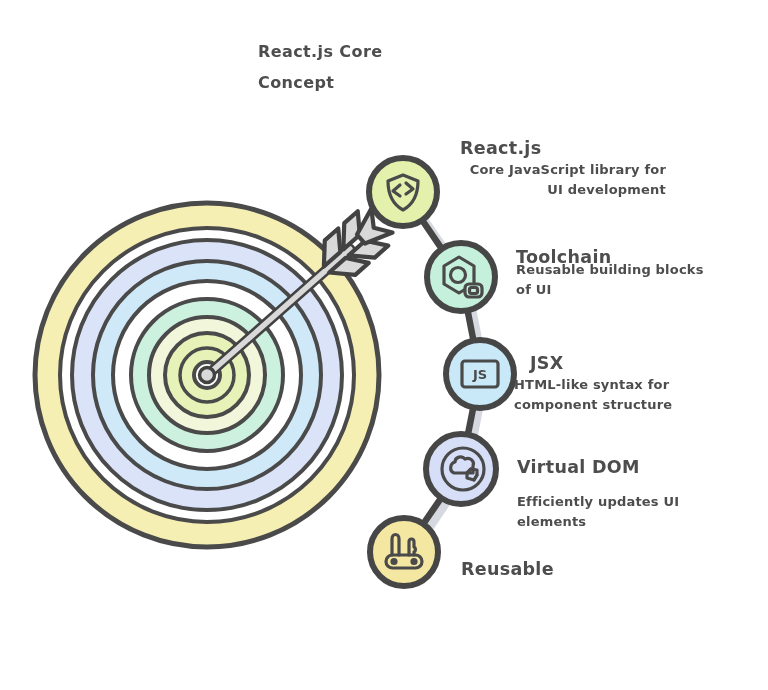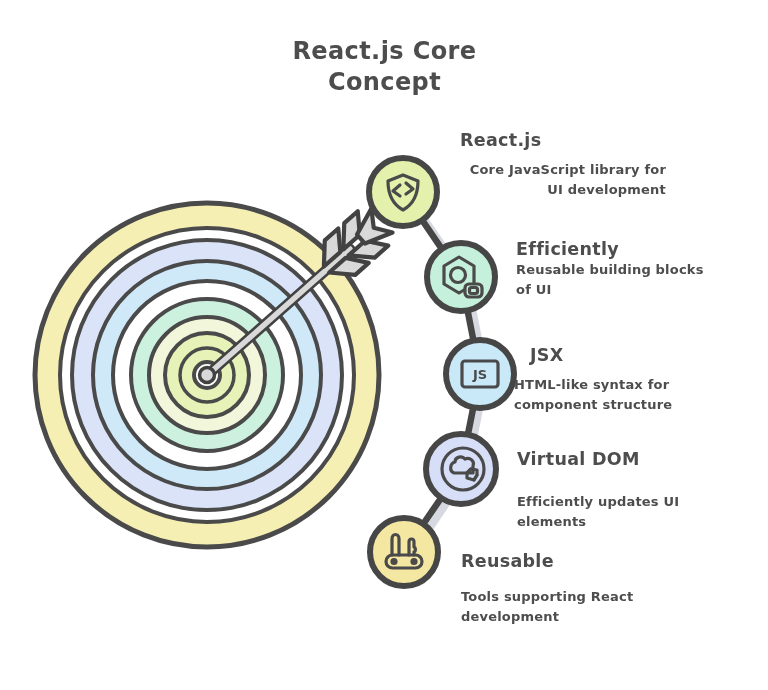--- a/index.html
+++ b/index.html
@@ -4,24 +4,24 @@
 <style>
   html,body { margin:0; padding:0; background:#ffffff; }
   .canvas {
     position:relative; width:768px; height:690px; overflow:hidden;
     background:#ffffff; color:#4d4d4d;
     font-family:"DejaVu Sans","Liberation Sans",sans-serif;
   }
   svg.art { position:absolute; left:0; top:0; }
   .title {
     position:absolute; left:258px; top:36px; width:253px;
-    text-align:center; font-size:24px; font-weight:bold; line-height:31px;
+    text-align:left; font-size:16px; font-weight:bold; line-height:31px;
     letter-spacing:.4px; white-space:pre-line;
   }
-  .item-title { position:absolute; font-size:17.5px; font-weight:bold; letter-spacing:.3px; }
+  .item-title { position:absolute; font-size:17.5px; font-weight:bold; letter-spacing:.3px;margin-top:8px; }
   .item-desc  { position:absolute; font-size:13px;  font-weight:bold; line-height:1.5; letter-spacing:.2px; }
   .t1 { left:460px; top:130px; }
   .d1 { left:460px; top:160px; width:206px;text-align:right; }
   .t2 { left:516px; top:239px; }
   .d2 { left:516px; top:260px; width:206px; }
   .t3 { left:530px; top:345px; }
   .d3 { left:514px; top:375px; width:168px; }
   .t4 { left:517px; top:449px; }
   .d4 { left:517px; top:492px; width:172px; }
   .t5 { left:461px; top:551px; }
@@ -125,24 +125,23 @@
       </g>
     </g>
   </svg>
 
   <div class="title">React.js Core
 Concept</div>
 
   <div class="item-title t1">React.js</div>
   <div class="item-desc  d1">Core JavaScript library for UI development</div>
 
-  <div class="item-title t2">Efficiently</div>
+  <div class="item-title t2">Toolchain</div>
   <div class="item-desc  d2">Reusable building blocks of UI</div>
 
   <div class="item-title t3">JSX</div>
   <div class="item-desc  d3">HTML-like syntax for component structure</div>
 
   <div class="item-title t4">Virtual DOM</div>
   <div class="item-desc  d4">Efficiently updates UI elements</div>
 
   <div class="item-title t5">Reusable</div>
-  <div class="item-desc  d5">Tools supporting React development</div>
 </div>
 
 </body></html>

